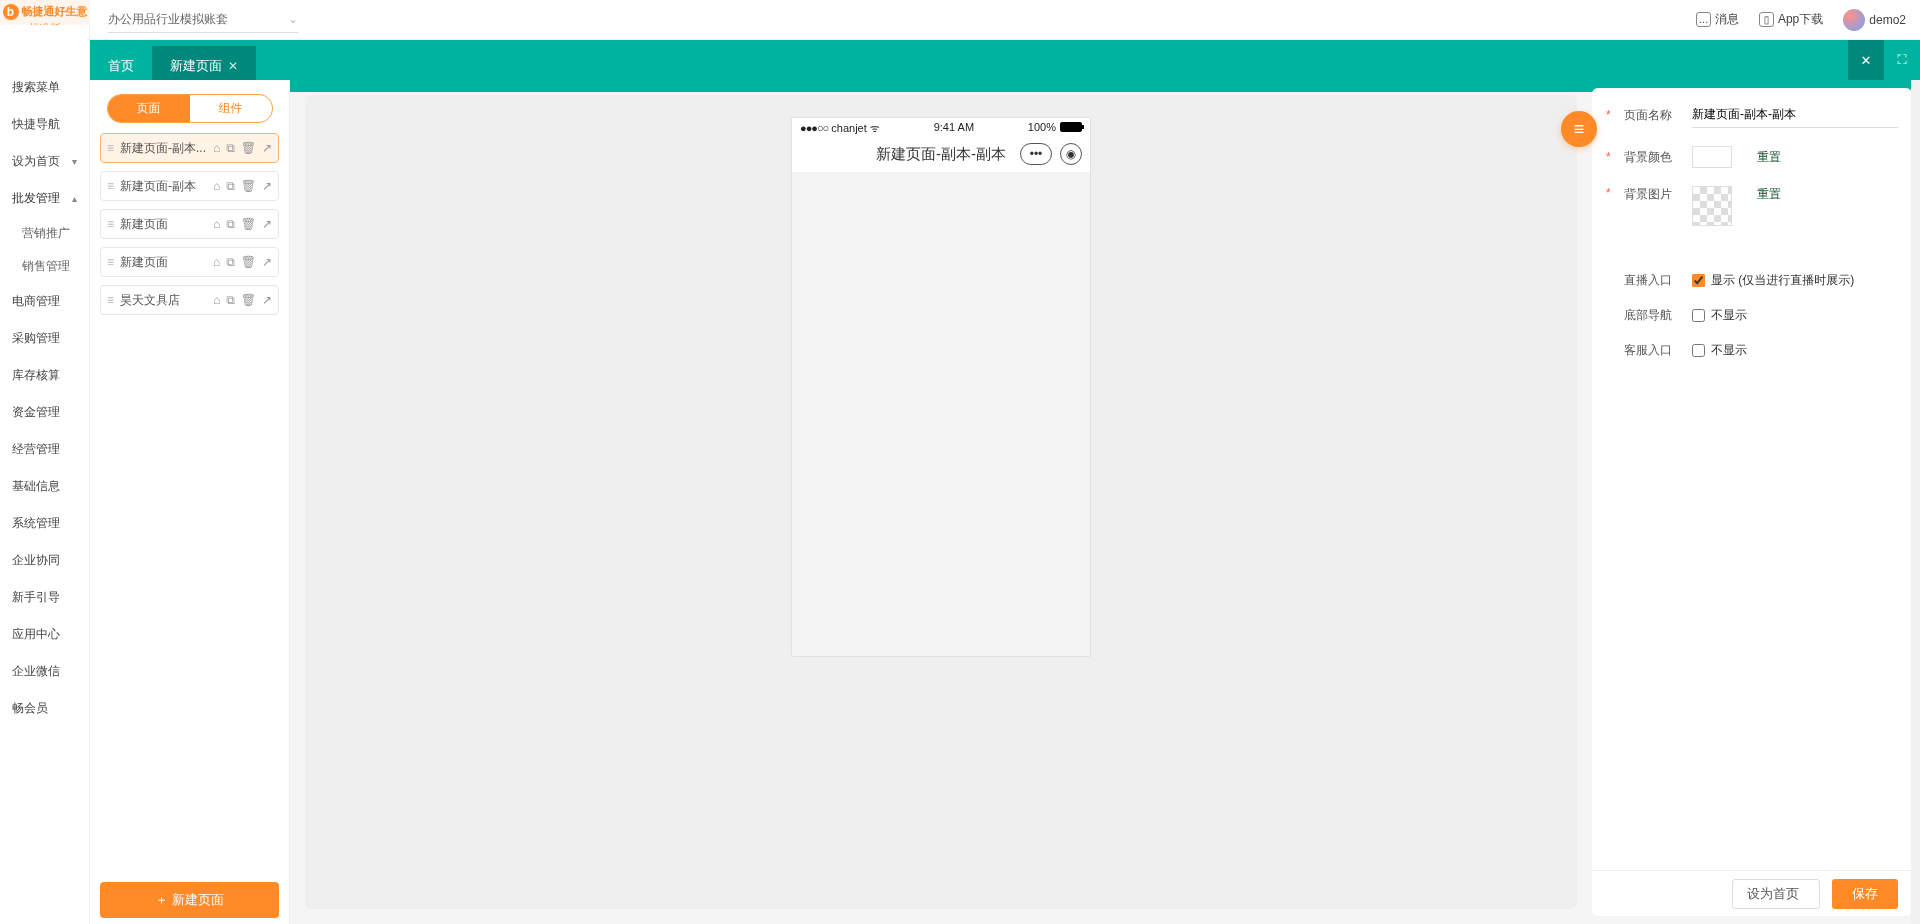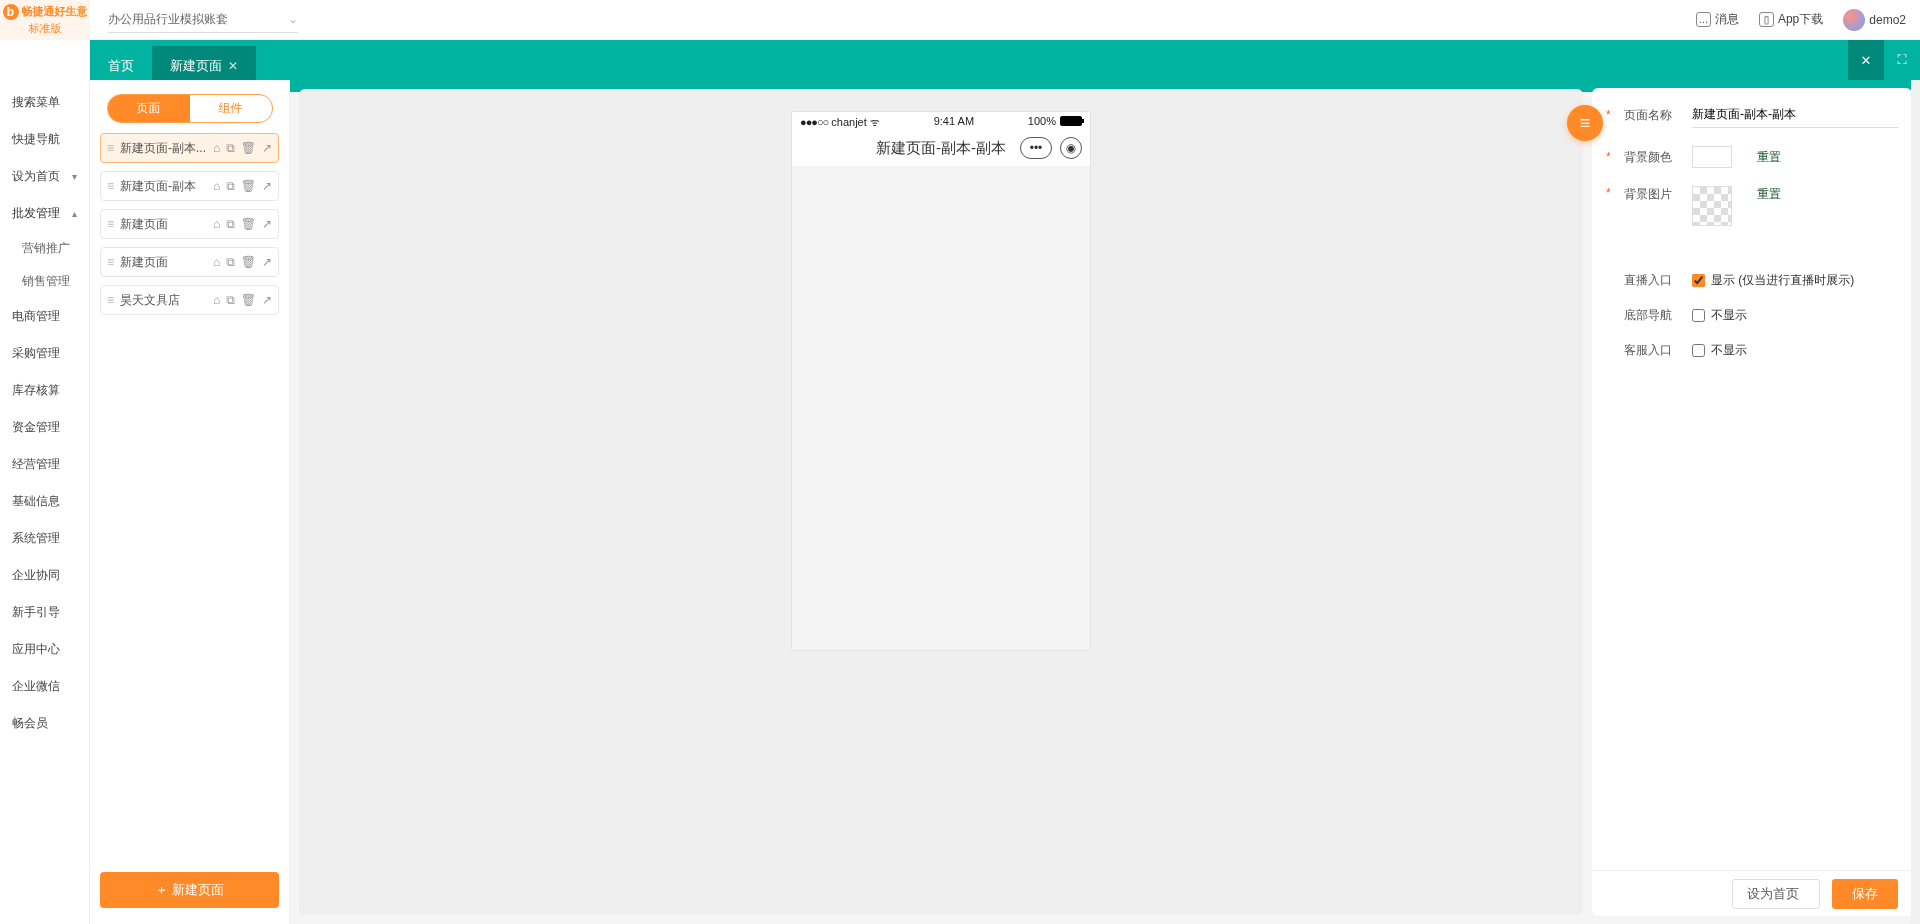--- a/index.html
+++ b/index.html
@@ -37,53 +37,53 @@
   }
   .tabstrip .tab{height:40px;display:flex;align-items:center;padding:0 18px;color:#fff;font-size:13px;cursor:pointer;gap:6px;}
   .tabstrip .tab.active{background:#00897a;}
   .tabstrip .tab .close{font-size:12px;opacity:.8;}
   .tabstrip .tools{position:absolute;right:0;top:0;height:40px;display:flex;}
   .tabstrip .tools span{width:36px;height:40px;display:flex;align-items:center;justify-content:center;color:#fff;cursor:pointer;}
   .tabstrip .tools span:first-child{background:#00897a;}
 
   
   .leftnav{
-    position:absolute;left:0;top:40px;bottom:0;width:90px;background:#fff;border-right:1px solid #eee;
+    position:absolute;left:0;top:25px;bottom:0;width:90px;background:#fff;border-right:1px solid #eee;
     padding-top:44px;overflow:auto;font-size:12px;
   }
   .leftnav .grp{padding:10px 12px;color:#444;cursor:pointer;display:flex;align-items:center;justify-content:space-between;}
   .leftnav .grp.open{color:#333;font-weight:500;}
   .leftnav .sub{padding:8px 12px 8px 22px;color:#666;cursor:pointer;}
   .leftnav .grp .arr{font-size:10px;color:#888;}
 
   
   .workspace{position:absolute;left:90px;right:0;top:80px;bottom:0;display:flex;}
   .page-list-pane{
-    width:200px;background:#fff;display:flex;flex-direction:column;padding:14px 10px 16px;
+    width:200px;background:#fff;display:flex;flex-direction:column;padding:14px 10px 6px;
     border-right:1px solid #eee;
   }
   .pill-tabs{display:flex;width:166px;border:1px solid #ffa14a;border-radius:14px;overflow:hidden;margin:0 auto 10px;}
   .pill-tabs span{flex:1;text-align:center;font-size:12px;padding:5px 0;cursor:pointer;color:#ff8a27;}
   .pill-tabs span.sel{background:#ff8a27;color:#fff;}
 
   .page-item{
     border:1px solid #e7e7e7;border-radius:4px;margin-bottom:8px;height:30px;
     display:flex;align-items:center;padding:0 6px;background:#fff;font-size:12px;color:#555;gap:6px;
   }
   .page-item.sel{background:#fff3e6;border-color:#ffb772;}
   .page-item .drag{color:#bbb;font-size:12px;cursor:grab;}
   .page-item .name{flex:1;white-space:nowrap;overflow:hidden;text-overflow:ellipsis;}
   .page-item .icn{color:#999;font-size:12px;cursor:pointer;}
 
   .new-page-btn{
     margin-top:auto;height:36px;border-radius:4px;background:#ff8a27;color:#fff;
     display:flex;align-items:center;justify-content:center;font-size:13px;cursor:pointer;gap:4px;
   }
 
-  .canvas-pane{flex:1;position:relative;background:#efefef;border-radius:6px;margin:9px;}
+  .canvas-pane{flex:1;position:relative;background:#efefef;border-radius:6px;margin:15px;}
   .phone{
     position:absolute;left:50%;top:22px;transform:translateX(-50%);
     width:300px;height:540px;background:#fff;border:1px solid #e2e2e2;border-radius:2px;
     display:flex;flex-direction:column;font-size:12px;
   }
   .phone .status{height:18px;display:flex;align-items:center;justify-content:space-between;padding:0 8px;font-size:11px;color:#222;}
   .phone .status .dots{letter-spacing:-1px;}
   .phone .status .wifi{font-size:11px;}
   .phone .status .batt{width:22px;height:10px;border:1px solid #000;border-radius:2px;position:relative;background:#000;}
   .phone .status .batt:after{content:"";position:absolute;right:-3px;top:2px;width:2px;height:4px;background:#000;}

